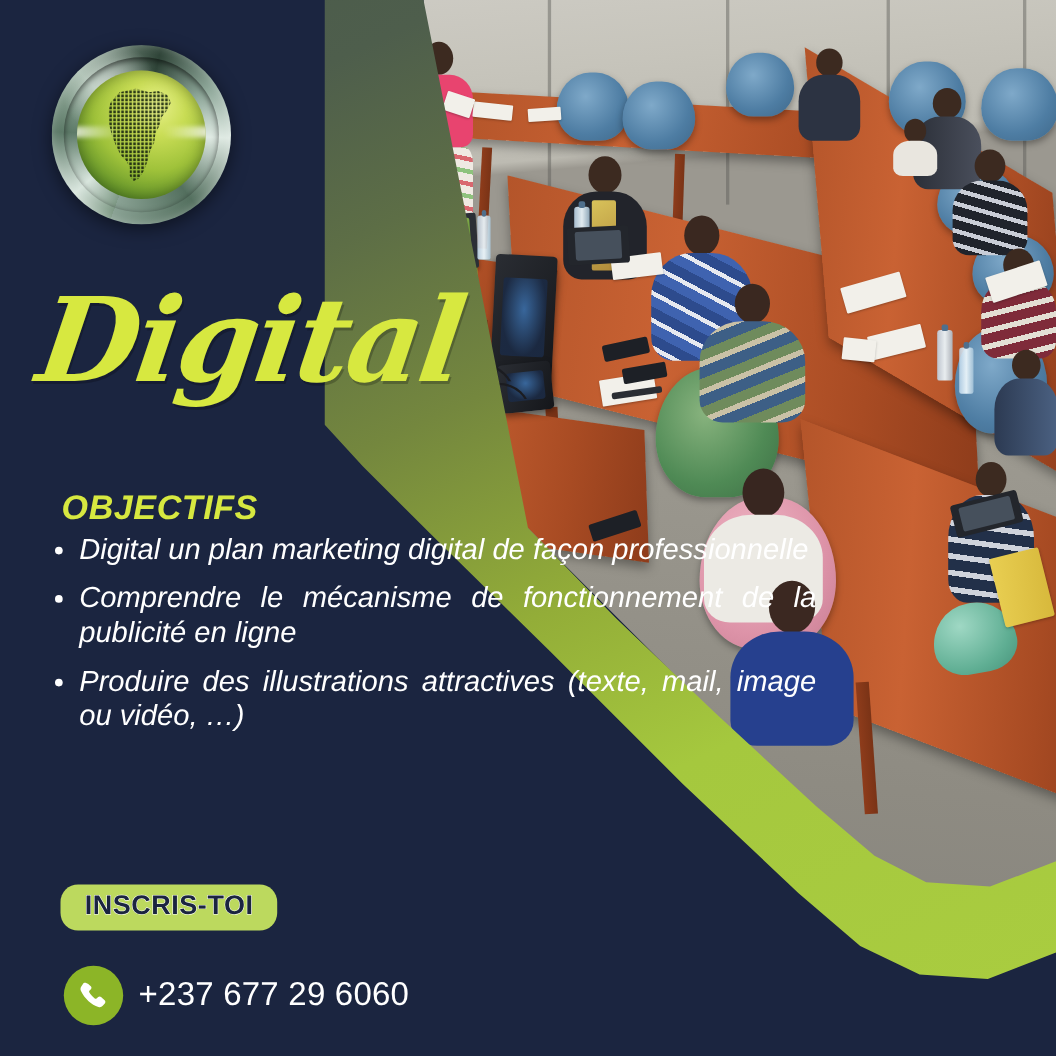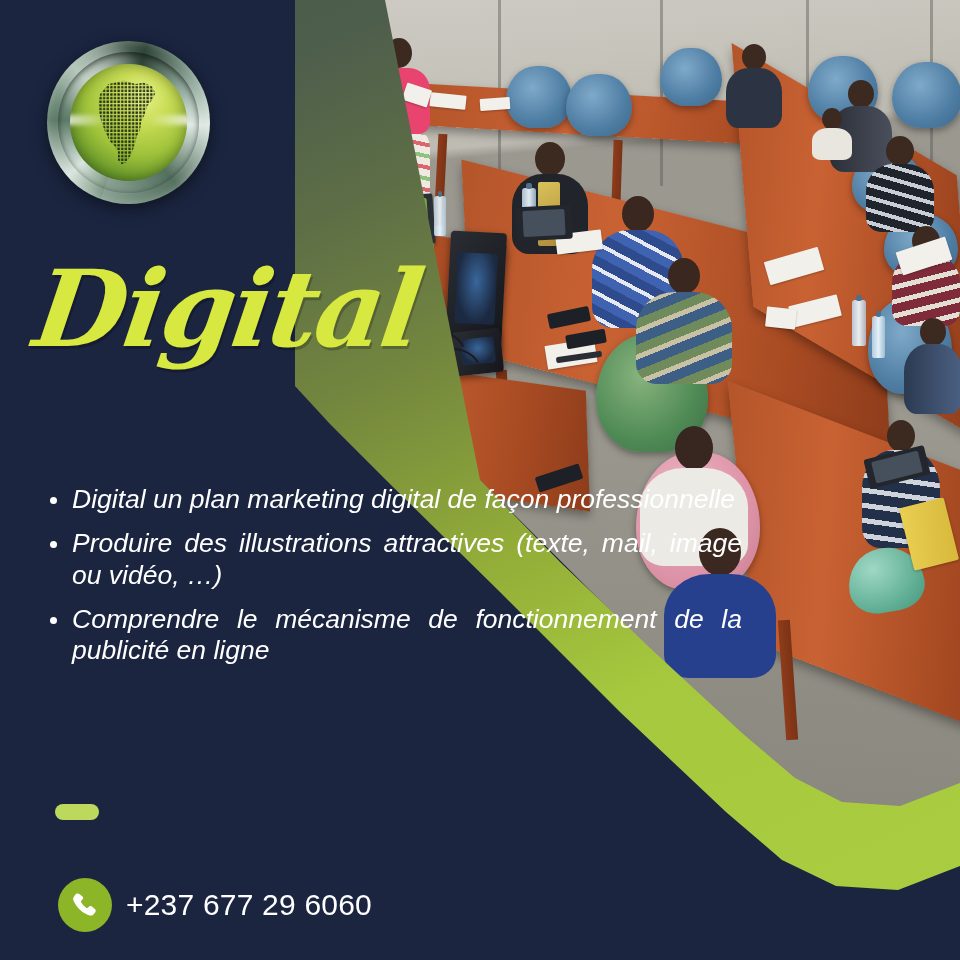--- a/index.html
+++ b/index.html
@@ -387,27 +387,29 @@
         </defs>
         <g clip-path="url(#afr)">
           <rect x="0" y="0" width="100" height="100" fill="url(#dots)"></rect>
         </g>
       </svg>
     </div>
   </div>
 
   <div class="title-digital">Digital</div>
 
+  <div class="objectifs">OBJECTIFS</div>
   <ul class="bullets">
     <li><span>Digital un plan marketing digital de façon professionnelle</span></li>
+    <li><span>Comprendre le mécanisme de fonctionnement de la publicité en ligne</span></li>
     <li><span> Produire des illustrations attractives (texte, mail, image ou vidéo, …)</span></li>
-    <li><span>Comprendre le mécanisme de fonctionnement de la publicité en ligne</span></li>
   </ul>
 
   <div class="cta">
+    <span class="l">INSCRIS-TOI</span>
   </div>
 
   <div class="contact">
     <div class="cgroup">
       <span class="cicon">
         <svg width="30" height="30" viewBox="0 0 24 24" fill="#ffffff">
           <path d="M6.6 2.9c-.9-.3-1.9.1-2.4.9L3 5.6c-.6 1-.6 2.2-.1 3.2 1.3 2.8 3.2 5.3 5.5 7.3 2.1 1.9 4.6 3.3 7.2 4.2 1.1.4 2.3.1 3.1-.8l1.5-1.7c.6-.7.6-1.8-.1-2.4l-2.6-2.3c-.6-.5-1.5-.5-2.1 0l-1.2 1c-.4.3-.9.3-1.3 0-1.6-1.2-3-2.7-4-4.4-.2-.4-.2-.9.1-1.2l1.1-1.1c.5-.6.6-1.4.1-2L8.2 3.7c-.4-.4-1-.7-1.6-.8z"></path>
         </svg>
       </span>
       <span class="ctext">+237 677 29 6060</span>

